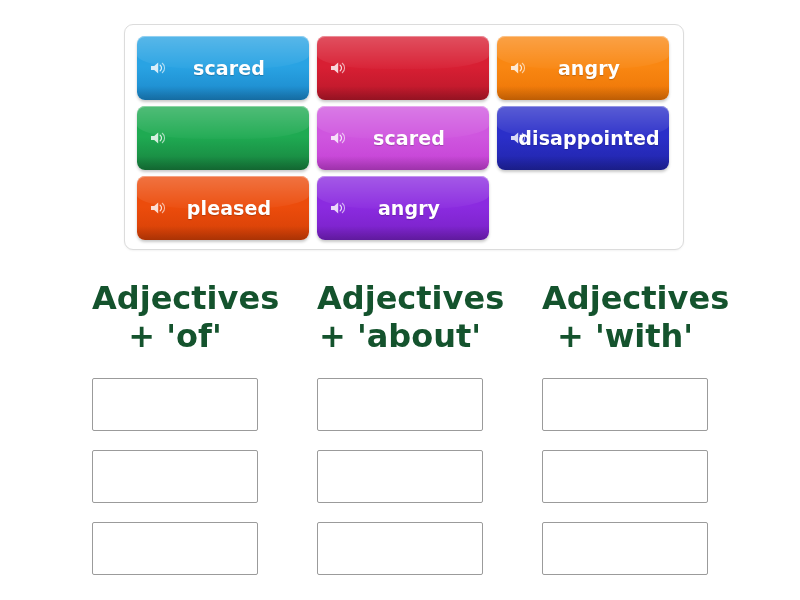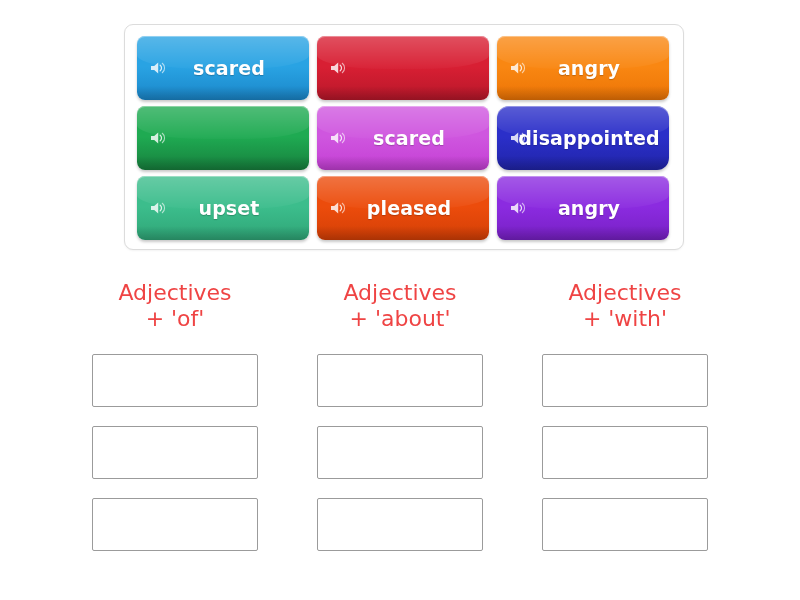--- a/index.html
+++ b/index.html
@@ -115,24 +115,24 @@
   .column {
     width: 166px;
     display: flex;
     flex-direction: column;
     align-items: center;
   }
 
   .column-title {
     width: 100%;
     text-align: center;
-    font-size: 22px;
+    font-size: 32px;
     line-height: 1.18;
-    color: #ef4444;
-    font-weight: normal;
+    color: #14532d;
+    font-weight: bold;
     margin: 0 0 22px 0;
     white-space: pre-line;
   }
 
   .dropzone {
     width: 166px;
     height: 53px;
     background: #ffffff;
     border: 1px solid #9b9b9b;
     border-radius: 2px;
@@ -198,41 +198,29 @@
             <svg viewBox="0 0 18 16" width="18" height="16" aria-hidden="true">
               <path d="M2 6 h3.2 L9.2 2.4 v11.2 L5.2 10 H2 Z" fill="#ffffff"></path>
               <path d="M11.2 5.2 a3.6 3.6 0 0 1 0 5.6" stroke="#ffffff" stroke-width="1.3" fill="none" stroke-linecap="round"></path>
               <path d="M13.3 3.3 a6 6 0 0 1 0 9.4" stroke="#ffffff" stroke-width="1.1" fill="none" stroke-linecap="round" opacity="0.75"></path>
             </svg>
           </span>
           <span class="tile-label">scared</span>
         </div>
       </div>
       <div class="tile-cell">
-        <div class="tile" style="background: linear-gradient(rgb(43, 47, 201) 0%, rgb(43, 47, 201) 48%, rgb(32, 36, 168) 100%); box-shadow: rgba(255, 255, 255, 0.35) 0px 1px 0px inset, rgba(0, 0, 0, 0.22) 0px 2px 3px; border-radius: 12px;">
+        <div class="tile" style="background: linear-gradient(rgb(43, 47, 201) 0%, rgb(43, 47, 201) 48%, rgb(32, 36, 168) 100%); box-shadow: rgba(255, 255, 255, 0.35) 0px 1px 0px inset, rgba(0, 0, 0, 0.22) 0px 2px 3px;">
           <span class="audio-icon">
             <svg viewBox="0 0 18 16" width="18" height="16" aria-hidden="true">
               <path d="M2 6 h3.2 L9.2 2.4 v11.2 L5.2 10 H2 Z" fill="#ffffff"></path>
               <path d="M11.2 5.2 a3.6 3.6 0 0 1 0 5.6" stroke="#ffffff" stroke-width="1.3" fill="none" stroke-linecap="round"></path>
               <path d="M13.3 3.3 a6 6 0 0 1 0 9.4" stroke="#ffffff" stroke-width="1.1" fill="none" stroke-linecap="round" opacity="0.75"></path>
             </svg>
           </span>
           <span class="tile-label">disappointed</span>
-        </div>
-      </div>
-      <div class="tile-cell">
-        <div class="tile" style="background: linear-gradient(rgb(60, 189, 140) 0%, rgb(60, 189, 140) 48%, rgb(47, 166, 119) 100%); box-shadow: rgba(255, 255, 255, 0.35) 0px 1px 0px inset, rgba(0, 0, 0, 0.22) 0px 2px 3px;">
-          <span class="audio-icon">
-            <svg viewBox="0 0 18 16" width="18" height="16" aria-hidden="true">
-              <path d="M2 6 h3.2 L9.2 2.4 v11.2 L5.2 10 H2 Z" fill="#ffffff"></path>
-              <path d="M11.2 5.2 a3.6 3.6 0 0 1 0 5.6" stroke="#ffffff" stroke-width="1.3" fill="none" stroke-linecap="round"></path>
-              <path d="M13.3 3.3 a6 6 0 0 1 0 9.4" stroke="#ffffff" stroke-width="1.1" fill="none" stroke-linecap="round" opacity="0.75"></path>
-            </svg>
-          </span>
-          <span class="tile-label">upset</span>
         </div>
       </div>
       <div class="tile-cell">
         <div class="tile" style="background: linear-gradient(rgb(236, 76, 12) 0%, rgb(236, 76, 12) 48%, rgb(212, 63, 6) 100%); box-shadow: rgba(255, 255, 255, 0.35) 0px 1px 0px inset, rgba(0, 0, 0, 0.22) 0px 2px 3px; align-items: center;">
           <span class="audio-icon">
             <svg viewBox="0 0 18 16" width="18" height="16" aria-hidden="true">
               <path d="M2 6 h3.2 L9.2 2.4 v11.2 L5.2 10 H2 Z" fill="#ffffff"></path>
               <path d="M11.2 5.2 a3.6 3.6 0 0 1 0 5.6" stroke="#ffffff" stroke-width="1.3" fill="none" stroke-linecap="round"></path>
               <path d="M13.3 3.3 a6 6 0 0 1 0 9.4" stroke="#ffffff" stroke-width="1.1" fill="none" stroke-linecap="round" opacity="0.75"></path>
             </svg>

